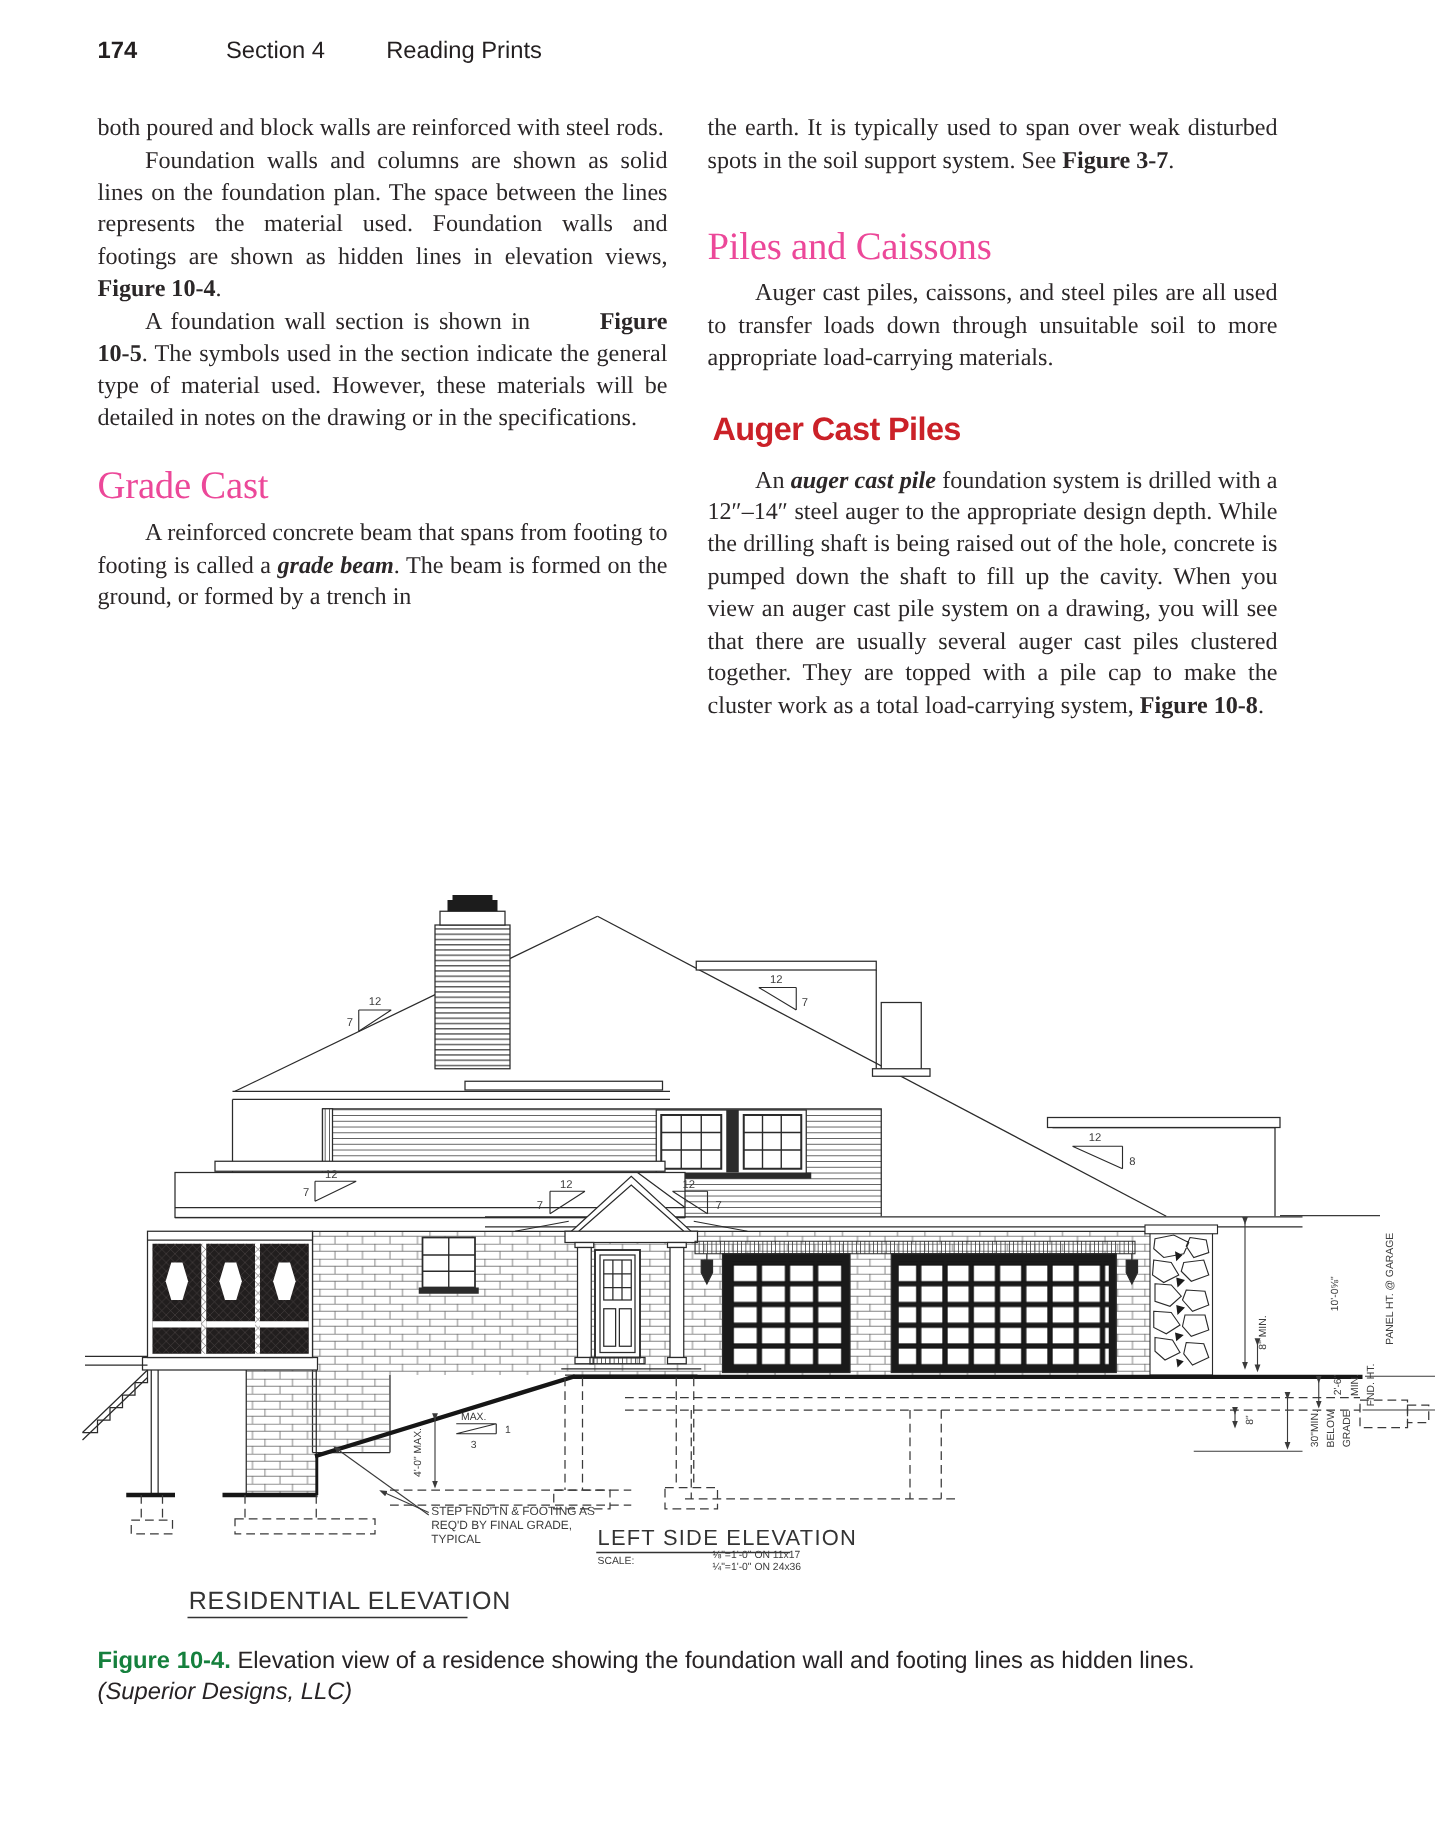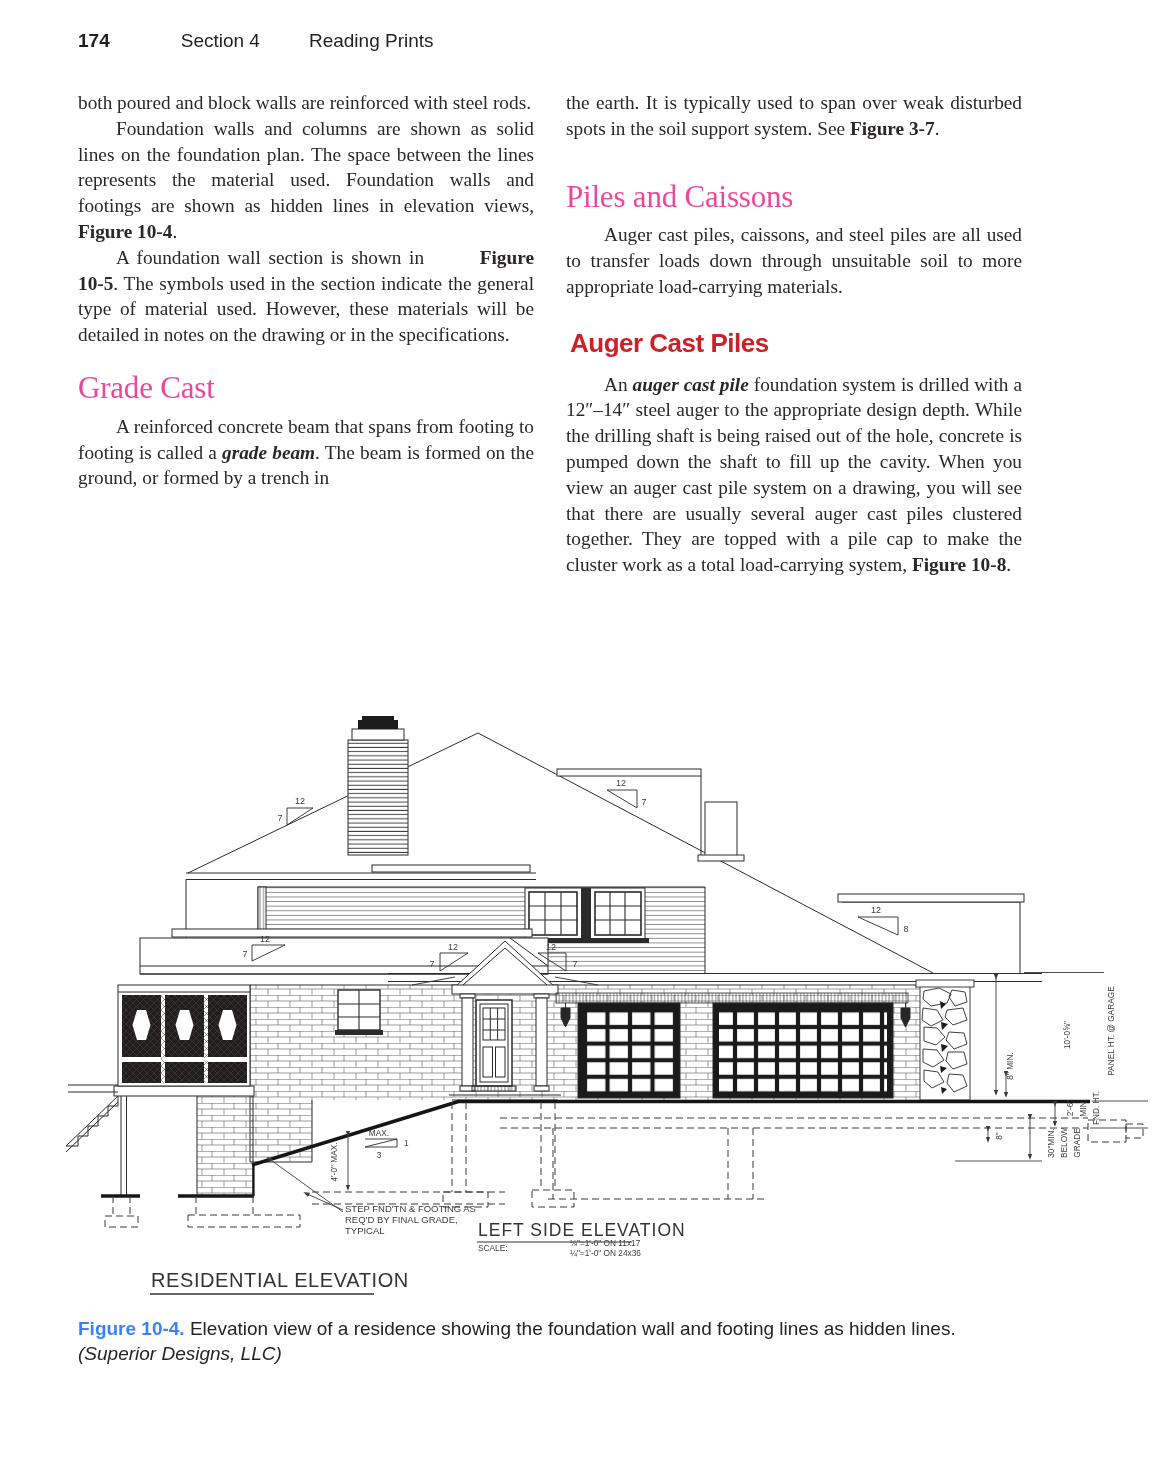--- a/index.html
+++ b/index.html
@@ -15,21 +15,21 @@
   .col-right{left:566px;}
   .col p{margin:0;}
   .col p.ind{text-indent:38px;}
   h2.green-head{font-family:"Liberation Serif",serif;font-weight:400;font-size:31px;
        color:#ec4899;margin:27px 0 13px 0;letter-spacing:-0.2px;}
   .col-right h2.green-head{margin-top:42px;}
   h3.red-head{font-family:"Liberation Sans",sans-serif;font-weight:700;font-size:26px;
        color:#cb2128;margin:31px 0 15px 4px;letter-spacing:-0.5px;}
   .figure-caption{position:absolute;left:78px;top:1317px;width:948px;
        font-family:"Liberation Sans",sans-serif;font-size:19px;line-height:24.5px;color:#272325;}
-  .figure-caption .fig-label{color:#3b82f6;font-weight:700;}
+  .figure-caption .fig-label{color:#15803d;font-weight:700;}
   .figure-caption .credit{font-style:italic;margin-top:45px;}
   .drawing-wrap{position:absolute;top:695px;left:0;width:1152px;height:620px;}
   svg text{font-family:"Liberation Sans",sans-serif;fill:#3c3c3c;}
   .t9{font-size:9px;} .t8{font-size:8.3px;} .t10{font-size:9.5px;}
   .vtitle{font-size:17.5px;letter-spacing:1px;fill:#333;}
   .dtitle{font-size:20px;letter-spacing:0.6px;fill:#333;}
 </style>
 </head>
 <body>
 

